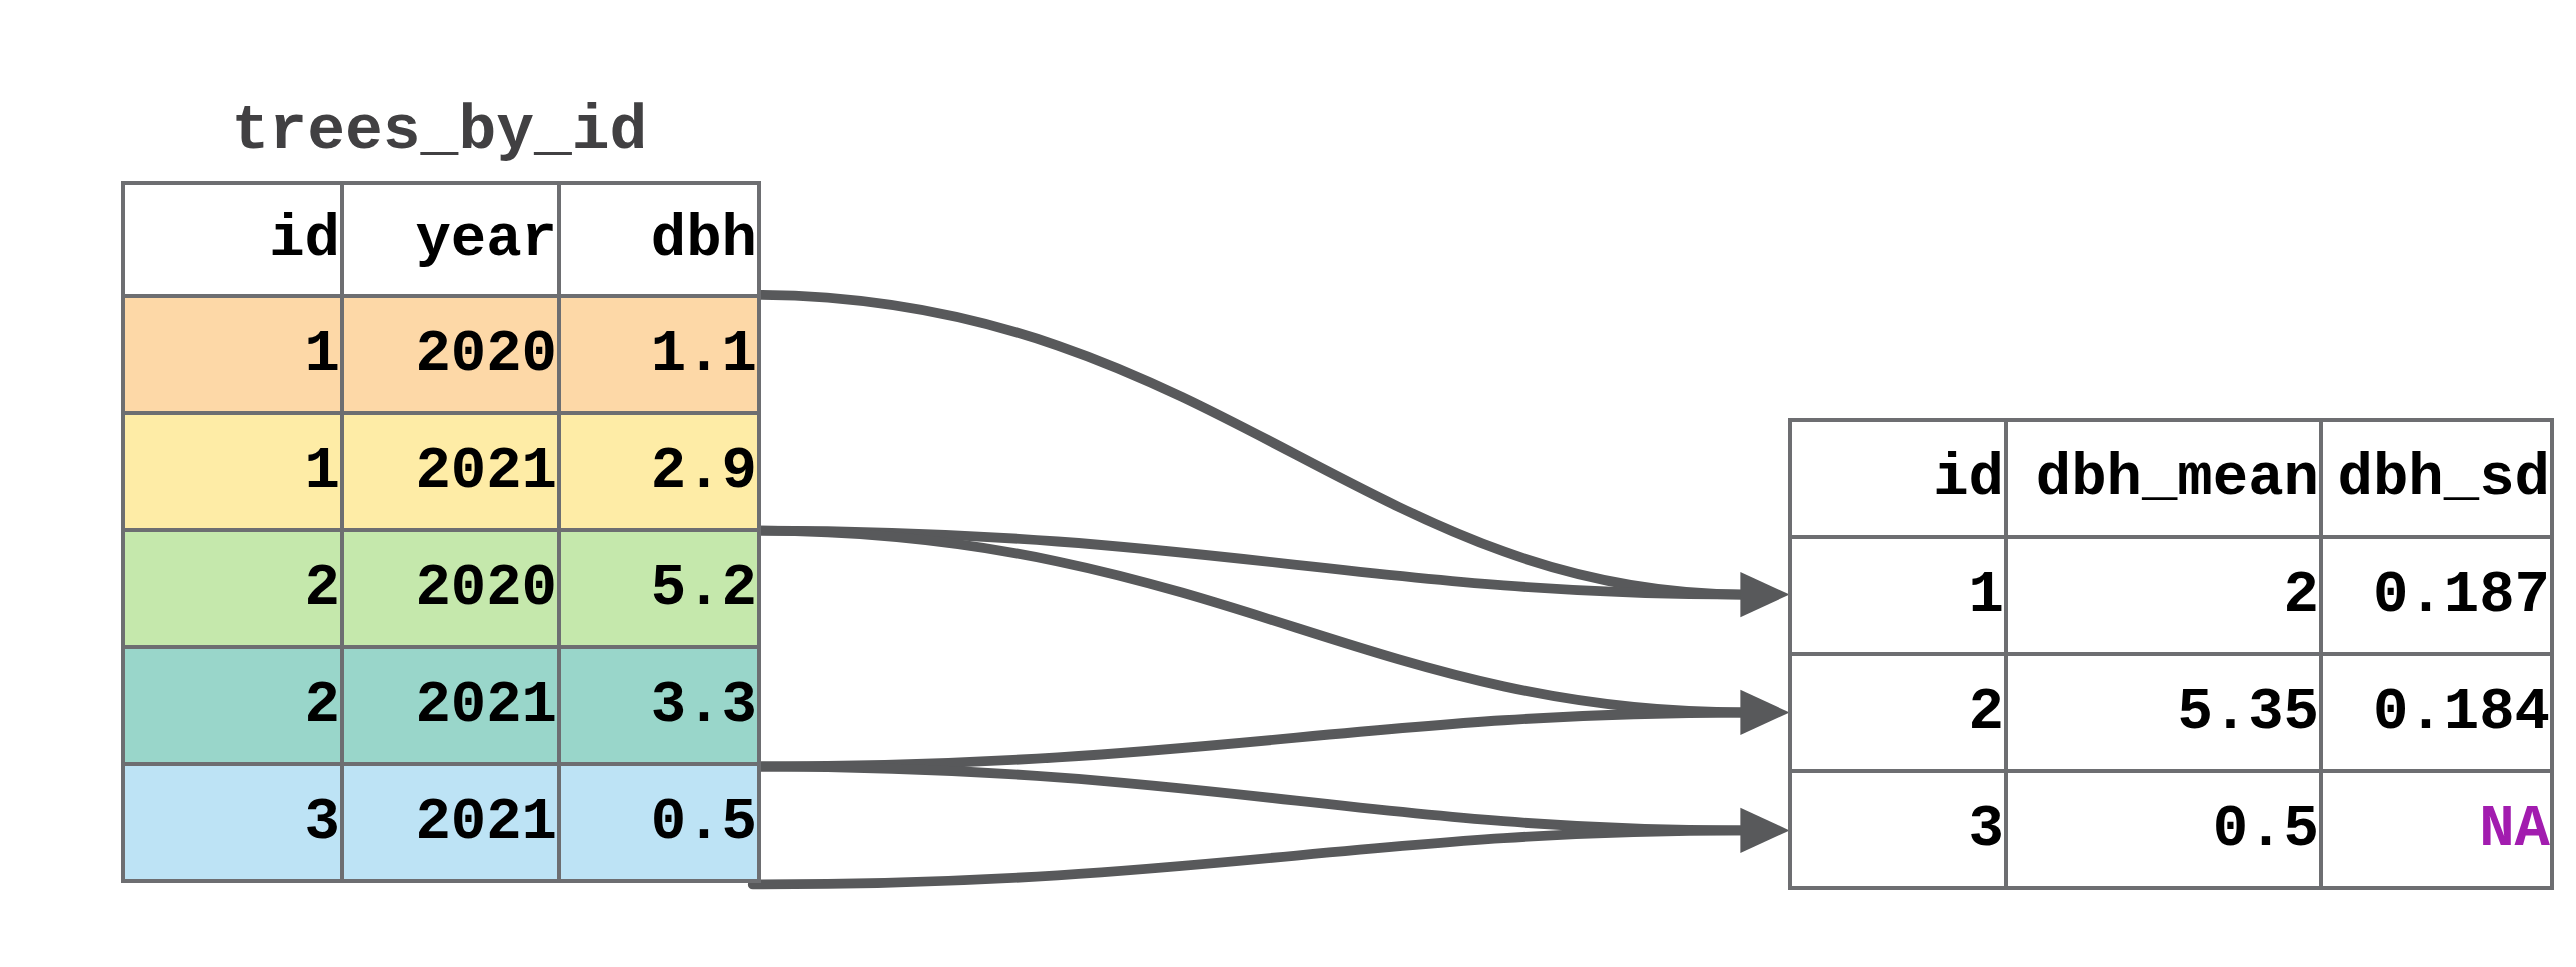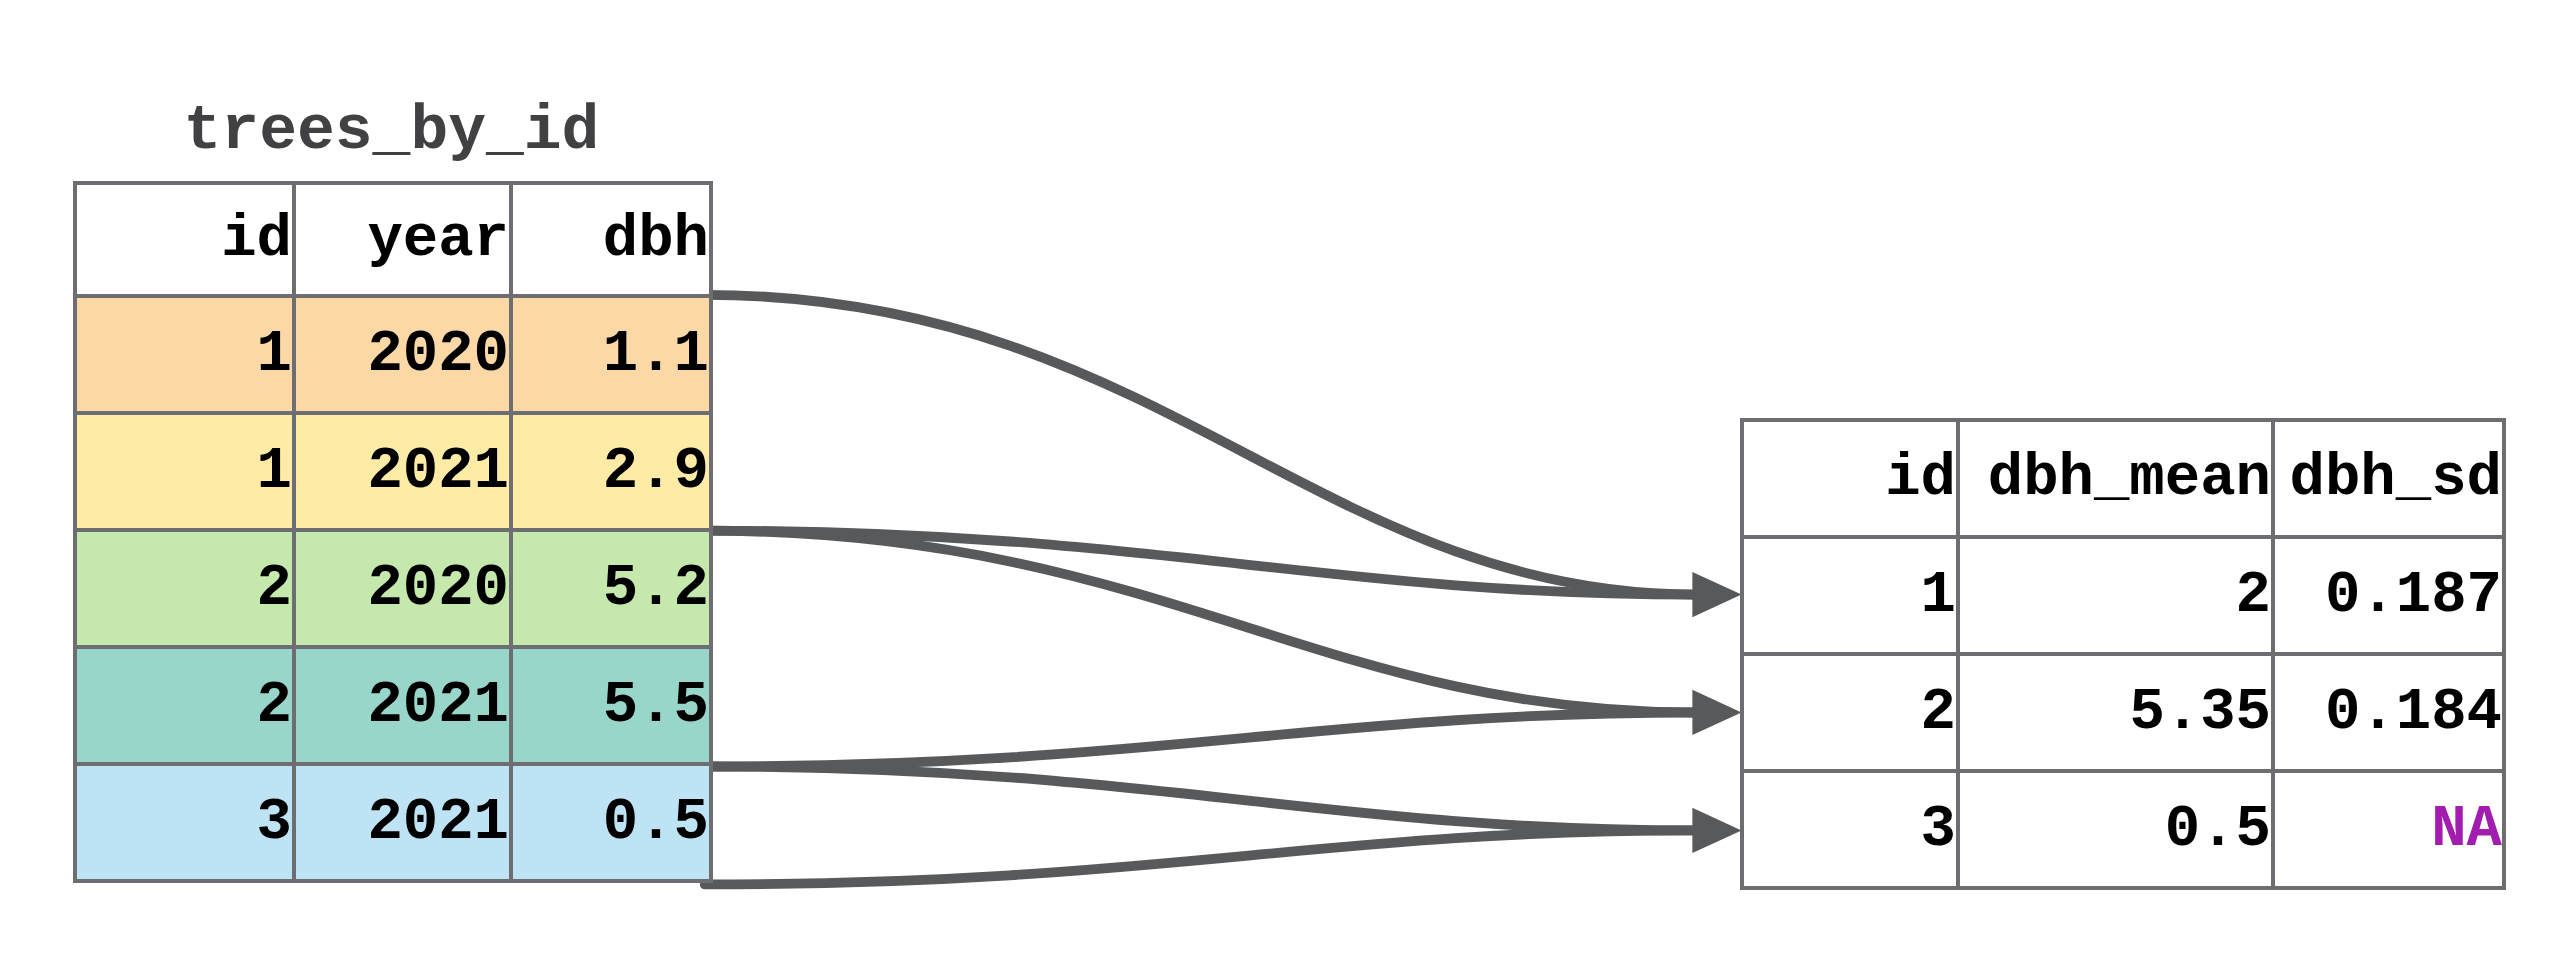--- a/index.html
+++ b/index.html
@@ -8,21 +8,21 @@
     --code:#414042;
     --cell:#000000;
     --na:#C62A35;
   }
   html,body{margin:0;padding:0;}
   body{
     width:2576px;height:967px;position:relative;background:#ffffff;
     font-family:"Liberation Mono","DejaVu Sans Mono",monospace;
     overflow:hidden;
   }
-  .canvas{position:absolute;inset:0;}
+  .canvas{position:absolute;inset:0;margin-left:48px;}
   #arrows{position:absolute;left:0;top:0;width:2576px;height:967px;pointer-events:none;}
   .tbl{
     position:absolute;border-collapse:collapse;table-layout:fixed;background:#ffffff;
   }
   .tbl th,.tbl td{
     border:4.9px solid var(--border);
     font-weight:bold;font-size:59px;color:var(--cell);
     text-align:right;vertical-align:middle;padding:0;
     font-family:inherit;overflow:hidden;white-space:nowrap;
   }
@@ -87,21 +87,21 @@
           <td>2.9</td>
         </tr>
         <tr style="background: rgb(197, 232, 172);">
           <td>2</td>
           <td>2020</td>
           <td>5.2</td>
         </tr>
         <tr style="background: rgb(153, 214, 202);">
           <td>2</td>
           <td>2021</td>
-          <td>5.5</td>
+          <td>3.3</td>
         </tr>
         <tr style="background: rgb(189, 227, 245);">
           <td>3</td>
           <td>2021</td>
           <td>0.5</td>
         </tr>
       </tbody>
   </table>
 
 

